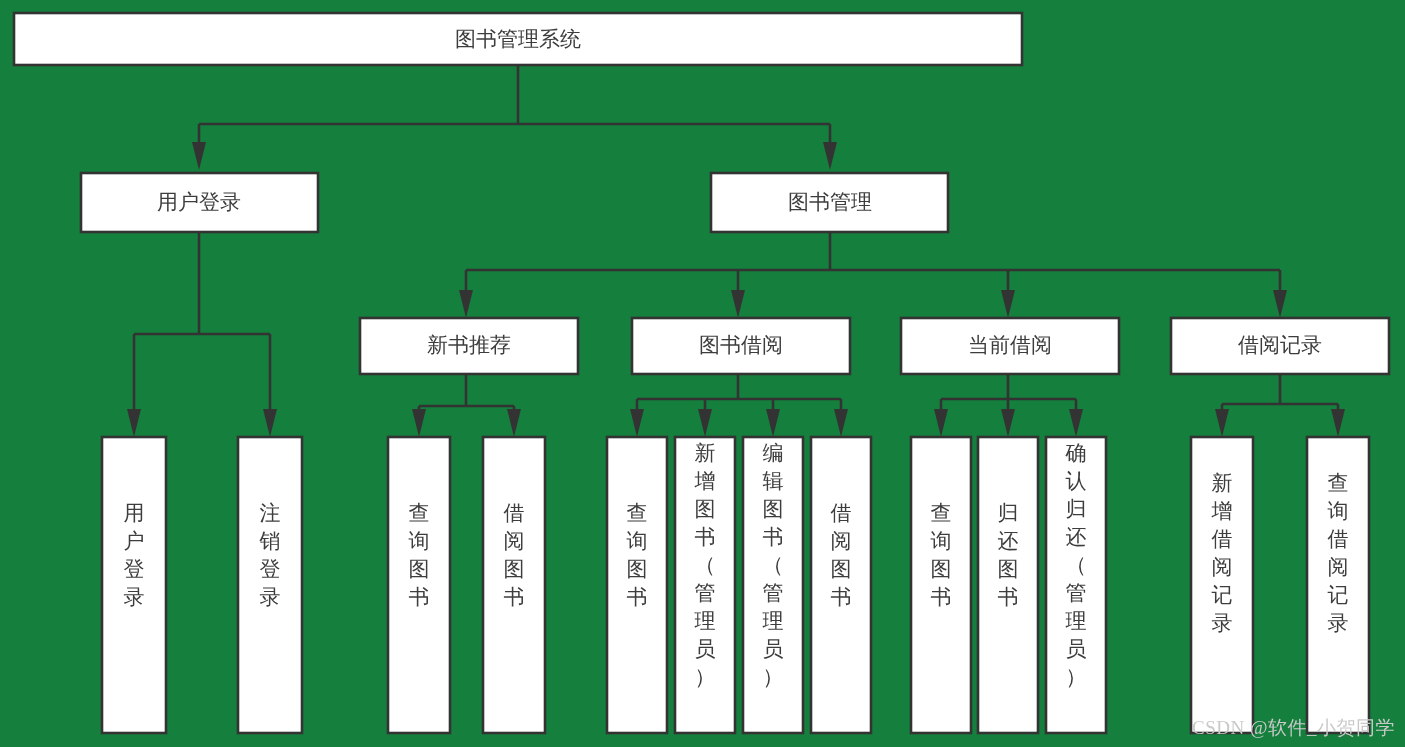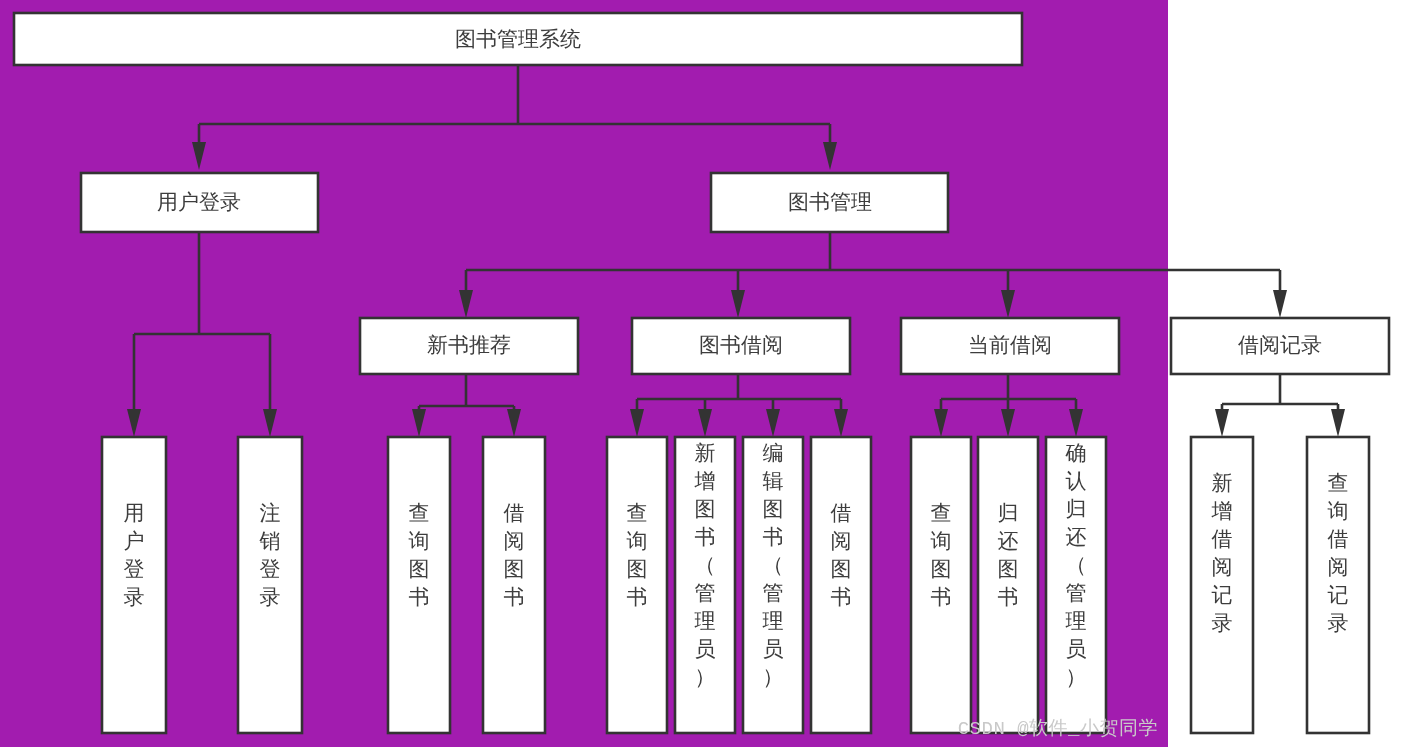--- a/index.html
+++ b/index.html
@@ -9,23 +9,23 @@
   }
   body {
     width: 1405px;
     height: 747px;
     font-family: "Liberation Sans", "DejaVu Sans", sans-serif;
     overflow: hidden;
     position: relative;
   }
   #diagram-root {
     position: relative;
-    width: 1168px;
+    width: 1405px;
     height: 747px;
-    background: #a21caf;
+    background: #15803d;
   }
   svg#tree-svg {
     position: absolute;
     left: 0;
     top: 0;
     width: 1405px;
     height: 747px;
     display: block;
   }
   .node-rect {
@@ -53,21 +53,21 @@
   .node-label-v {
     fill: #3d3d3d;
     font-family: "Liberation Sans", "DejaVu Sans", sans-serif;
     font-size: 21px;
     text-anchor: middle;
   }
   .watermark {
     position: absolute;
     right: 10px;
     bottom: 6px;
-    font-family: Liberation Mono, monospace;
+    font-family: Liberation Serif, serif;
     font-size: 19px;
     color: #c9c9c9;
     letter-spacing: 0.5px;
     white-space: nowrap;
     user-select: none;
   }
 </style>
 </head>
 <body>
 

